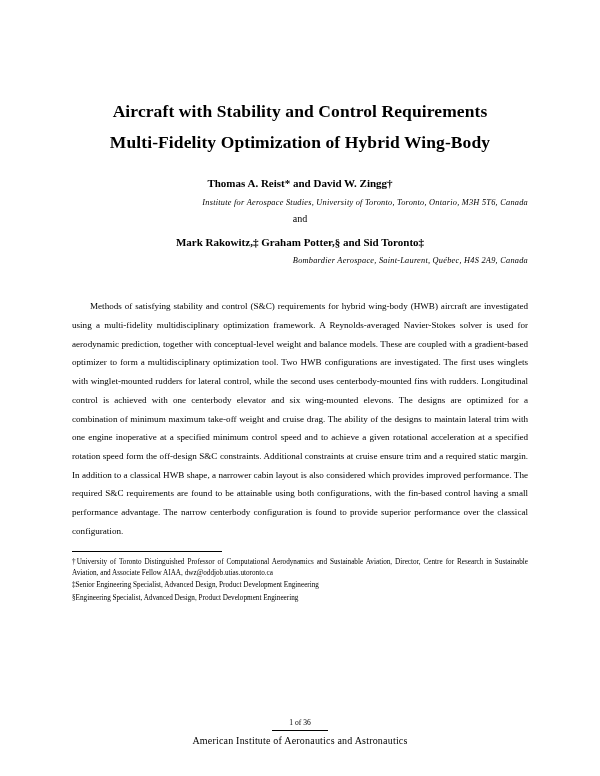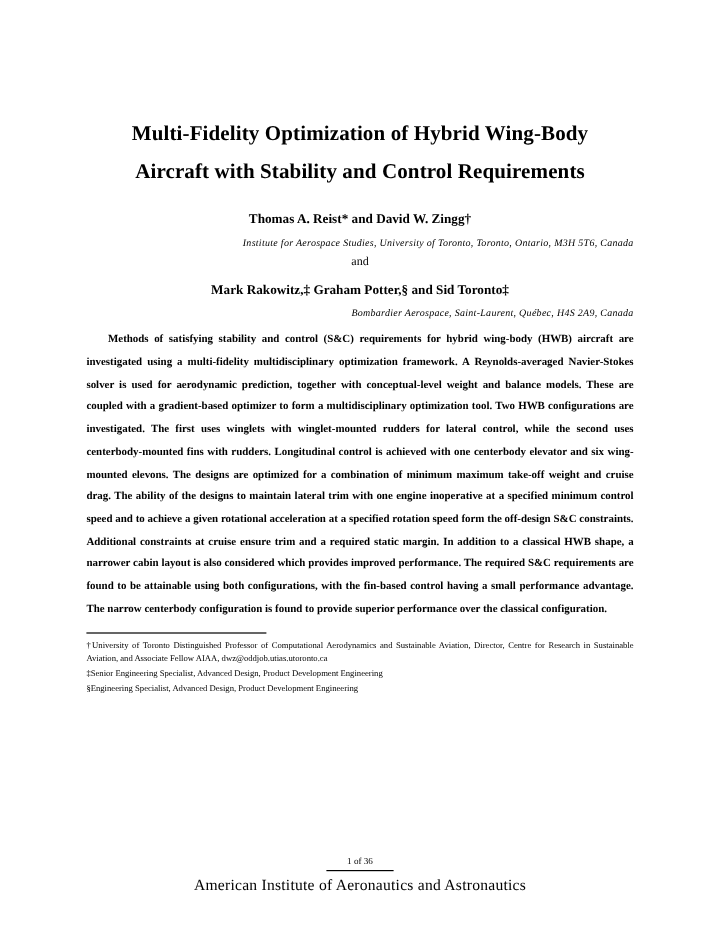--- a/index.html
+++ b/index.html
@@ -45,23 +45,23 @@
     font-style: italic;
     letter-spacing: 0.25px;
     margin: 6px 0 6px 0;
   }
   .andword {
     text-align: center;
     font-size: 10px;
     margin: 6px 0 0 0;
   }
   .abstract {
-    margin-top: 8px;
+    margin-top: 32px;
     font-size: 9.1px;
-    font-weight: bold;
+    font-weight: normal;
     line-height: 2.06;
     text-align: justify;
     text-justify: inter-word;
     letter-spacing: 0.0px;
   }
   .abstract .indent {
     display: inline-block;
     width: 18px;
   }
   .footnote-rule {
@@ -89,32 +89,32 @@
     font-size: 7.6px;
     margin-bottom: 3px;
   }
   .footer-rule {
     width: 56px;
     height: 1px;
     background: #000;
     margin: 0 auto 4px auto;
   }
   .org {
-    font-size: 13px;
+    font-size: 10px;
     letter-spacing: 0.2px;
   }
 </style>
 </head>
 <body>
 
 <div class="page">
 
   <h1 class="title">
+    <span class="line">Aircraft with Stability and Control Requirements</span>
     <span class="line">Multi-Fidelity Optimization of Hybrid Wing-Body</span>
-    <span class="line">Aircraft with Stability and Control Requirements</span>
   </h1>
 
   <div class="authors-line">Thomas A. Reist* and David W. Zingg†</div>
 
   <div class="affil">Institute for Aerospace Studies, University of Toronto, Toronto, Ontario, M3H 5T6, Canada</div>
 
   <div class="andword">and</div>
 
   <div class="authors-line">Mark Rakowitz,‡ Graham Potter,§ and Sid Toronto‡</div>
 

